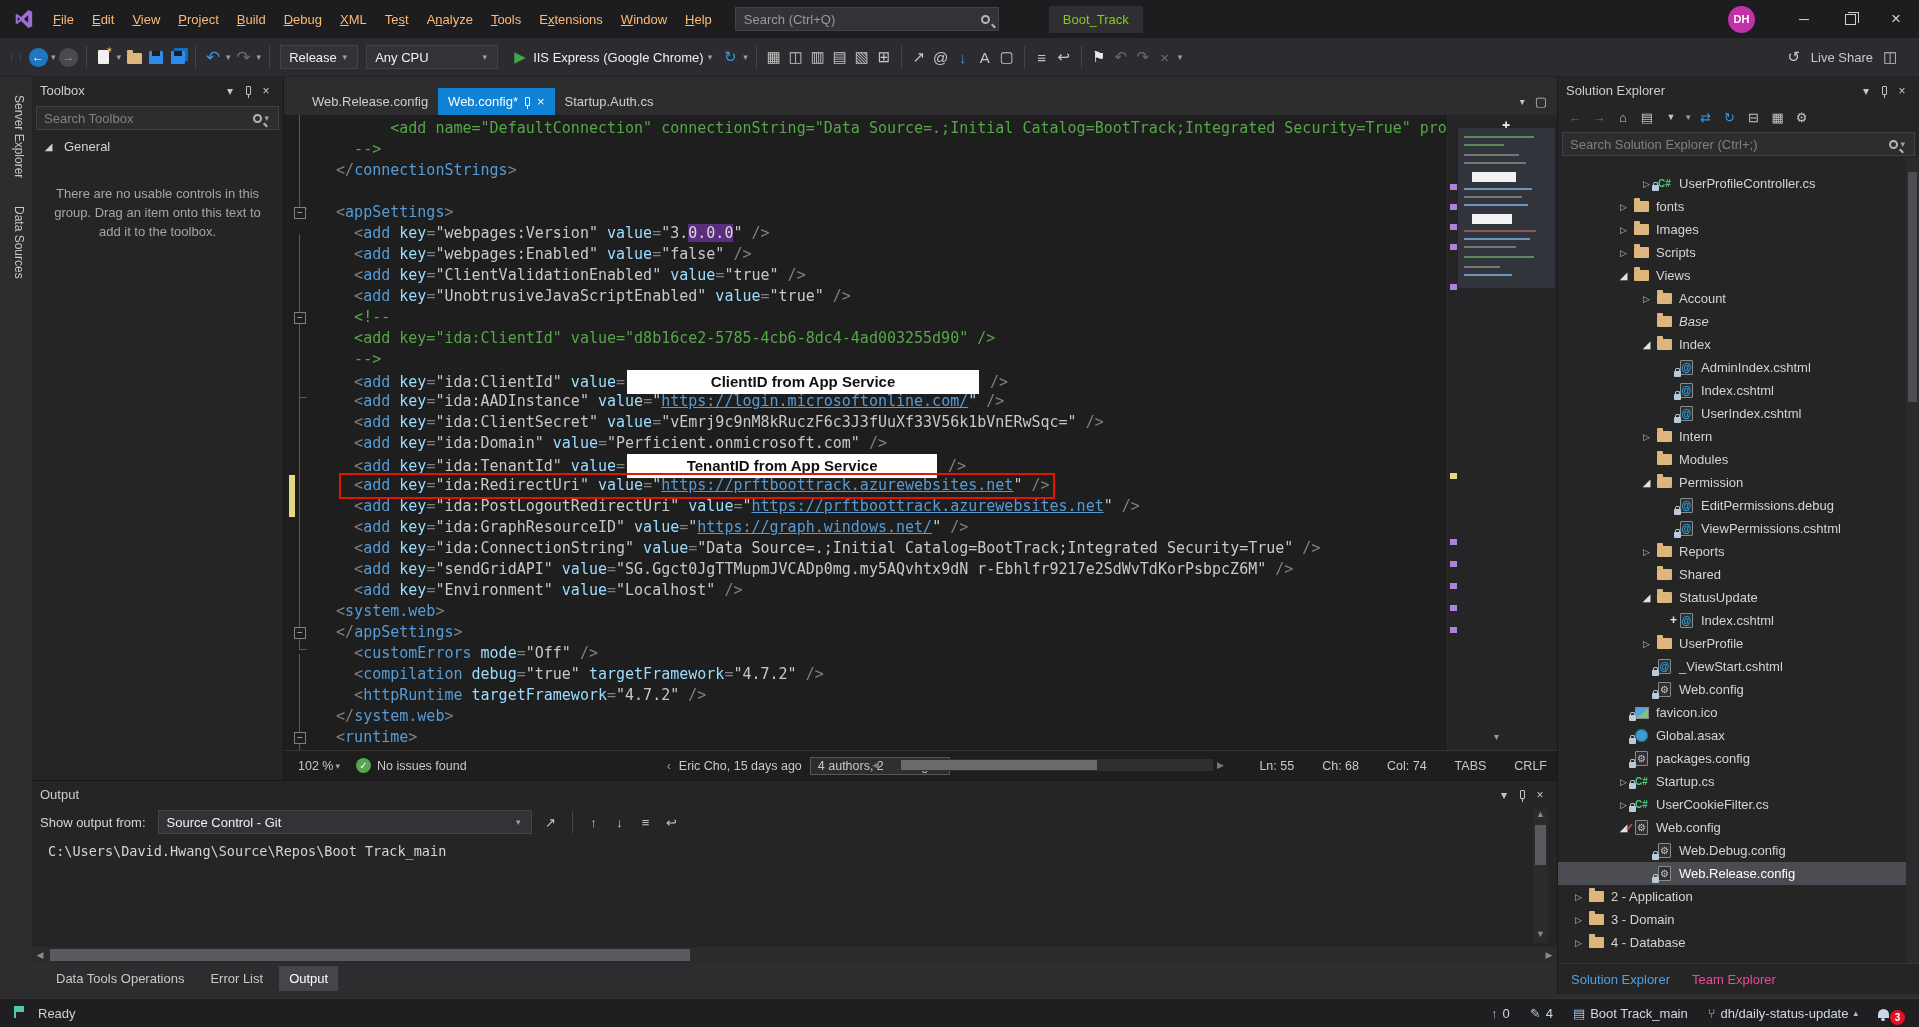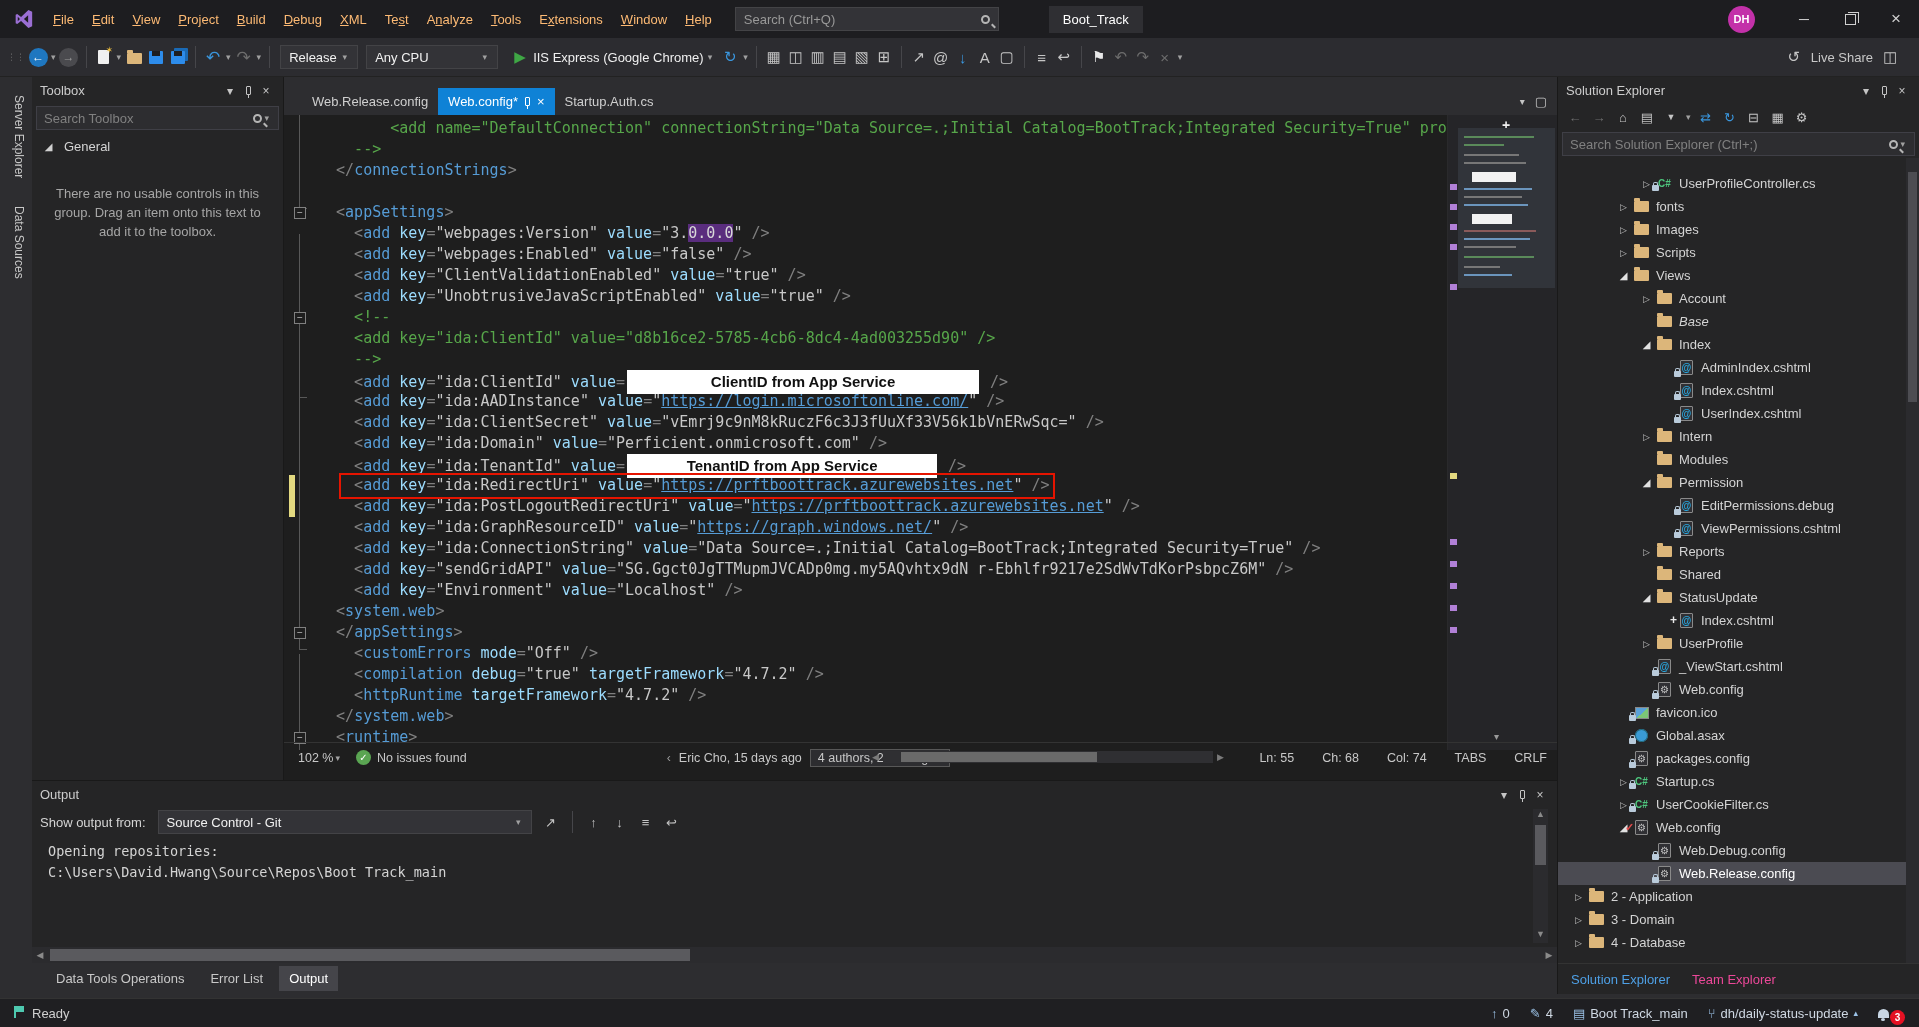--- a/index.html
+++ b/index.html
@@ -12,21 +12,21 @@
   .abs { position:absolute; }
 
   
   #titlebar { left:0; top:0; width:1919px; height:38px; background:#1d1d20; display:flex; align-items:center; }
   #vs-logo { margin:0 10px 0 12px; display:flex; }
   .menu-item { padding:4px 9px; color:#fdba74; cursor:default; }
   .menu-item u { text-decoration:underline; }
   #title-search { margin-left:14px; width:264px; height:24px; background:#333337; border:1px solid #434346;
     display:flex; align-items:center; padding:0 8px; color:#999; }
   #title-search .ph { flex:1; }
-  #doc-title { margin-left:50px; background:#2f2f33; padding:6px 14px; color:#ffffff; }
+  #doc-title { margin-left:50px; background:#2f2f33; padding:6px 14px; color:#84cc16; }
   #title-right { margin-left:auto; display:flex; align-items:center; height:100%; }
   #avatar { width:27px; height:27px; border-radius:50%; background:#c331a9; color:#fff; font-size:11px; font-weight:bold;
     display:flex; align-items:center; justify-content:center; margin-right:26px; }
   .winbtn { width:46px; height:38px; display:flex; align-items:center; justify-content:center; color:#d0d0d0; font-size:14px; }
   .maxbox { width:11px; height:11px; border:1px solid #d0d0d0; position:relative; }
   .maxbox::before { content:""; position:absolute; left:2px; top:-3px; width:10px; height:10px; border:1px solid #d0d0d0; border-left:none; border-bottom:none; }
 
   
   #toolbar { left:0; top:38px; width:1919px; height:39px; background:#2c2c30; display:flex; align-items:center; border-bottom:1px solid #222; }
   .tb-sep { width:1px; height:22px; background:#46464a; margin:0 6px; }
@@ -91,21 +91,21 @@
   .guide-tick { position:absolute; left:15px; height:1px; width:8px; background:#585858; }
   #red-overlay { position:absolute; left:55px; top:358px; width:716px; height:26px; border:2px solid #e51400; pointer-events:none; }
   
   #mapstrip { position:absolute; right:0; top:0; width:110px; height:100%; background:#252528; border-left:1px solid #2a2a2c; }
   #map-preview { position:absolute; left:10px; top:13px; right:2px; height:160px; background:#31343a; }
   .mini { position:absolute; height:2px; }
   .mapmark { position:absolute; left:2px; width:7px; height:6px; background:#b180d7; }
   #split-handle { position:absolute; left:54px; top:2px; color:#f0f0f0; font-size:14px; font-weight:bold; }
   #map-down { position:absolute; left:46px; bottom:8px; color:#9a9a9a; font-size:10px; }
   
-  #ed-status { position:absolute; left:0; bottom:8px; width:100%; height:30px; border-top:1px solid #333;
+  #ed-status { position:absolute; left:0; bottom:0; width:100%; height:30px; border-top:1px solid #333;
     display:flex; align-items:center; color:#c8c8c8; font-size:12.5px; }
   .gcheck { width:15px; height:15px; border-radius:50%; background:#5aa552; color:#fff; font-size:10px;
     display:flex; align-items:center; justify-content:center; margin:0 6px 0 14px; }
   .git-badge { border:1px solid #585858; background:#2d2d30; padding:1px 7px; margin-left:8px; }
   #h-scroll { position:absolute; left:588px; top:7px; width:352px; height:14px; display:flex; align-items:center; color:#7a7a7a; }
   #h-scroll .track { flex:1; height:12px; background:#2f2f32; position:relative; margin:0 4px; }
   #h-scroll .thumb { position:absolute; left:18px; width:196px; top:1px; bottom:1px; background:#6a6a6a; }
   #ed-indicators { position:absolute; right:10px; display:flex; gap:28px; color:#c8c8c8; }
 
   
@@ -154,21 +154,21 @@
   #se-scroll { position:absolute; right:0; top:0; bottom:0; width:13px; background:#2b2b2e; }
   #se-scroll .thumb { position:absolute; left:2px; right:2px; top:14px; height:230px; background:#4d4d52; }
   #se-tabs { height:31px; display:flex; align-items:center; padding-left:4px; gap:4px; background:#252526; border-top:1px solid #333; }
   .se-tab { padding:5px 9px; }
   .se-tab.active { color:#4ea0e6; }
   .se-tab.inactive { color:#ec4899; }
 
   
   #statusbar { left:0; top:998px; width:1919px; height:29px; background:#1f1f22; border-top:1px solid #333;
     display:flex; align-items:center; color:#d0d0d0; }
-  #sb-left { display:flex; align-items:flex-start; gap:8px; margin-left:14px; }
+  #sb-left { display:flex; align-items:flex-start; gap:14px; margin-left:14px; }
   #sb-right { margin-left:auto; display:flex; align-items:center; gap:20px; margin-right:14px; }
   .sb-item { display:flex; align-items:center; gap:5px; color:#cfd8e3; }
   .sb-ico { color:#9cc3e8; font-size:13px; }
   .bell { width:11px; height:9px; border-radius:6px 6px 0 0; background:#c8d6e5; position:relative; }
   .bell::after { content:""; position:absolute; left:3px; bottom:-3px; width:4px; height:3px; border-radius:50%; background:#c8d6e5; }
   .badge { min-width:15px; height:15px; border-radius:50%; background:#e51123; color:#fff; font-size:10px; font-weight:bold;
     display:flex; align-items:center; justify-content:center; margin-left:-4px; margin-top:8px; }
   .flag { width:10px; height:12px; position:relative; }
   .flag::before { content:""; position:absolute; left:0; top:0; width:2px; height:12px; background:#4ec9b0; }
   .flag::after { content:""; position:absolute; left:2px; top:0; width:8px; height:6px; background:#4ec9b0; }
@@ -459,21 +459,21 @@
         <span>Source Control - Git</span>
         <span class="tb-caret">▾</span>
       </div>
       <span class="out-ico">↗</span>
       <span class="tb-sep"></span>
       <span class="out-ico">↑</span>
       <span class="out-ico">↓</span>
       <span class="out-ico">≡</span>
       <span class="out-ico">↩</span>
     </div>
-    <div id="out-text"><div>Opening repositories:</div><div>C:\Users\David.Hwang\Source\Repos\Boot Track_main</div></div>
+    <div id="out-text"><div>C:\Users\David.Hwang\Source\Repos\Boot Track_main</div></div>
     <div class="vsb">
       <span class="arr">▲</span>
         <div class="track">
           <div class="thumb"></div>
         </div>
         <span class="arr">▼</span>
     </div>
     <div class="hsb">
       <span class="arr">◀</span>
         <div class="track">

